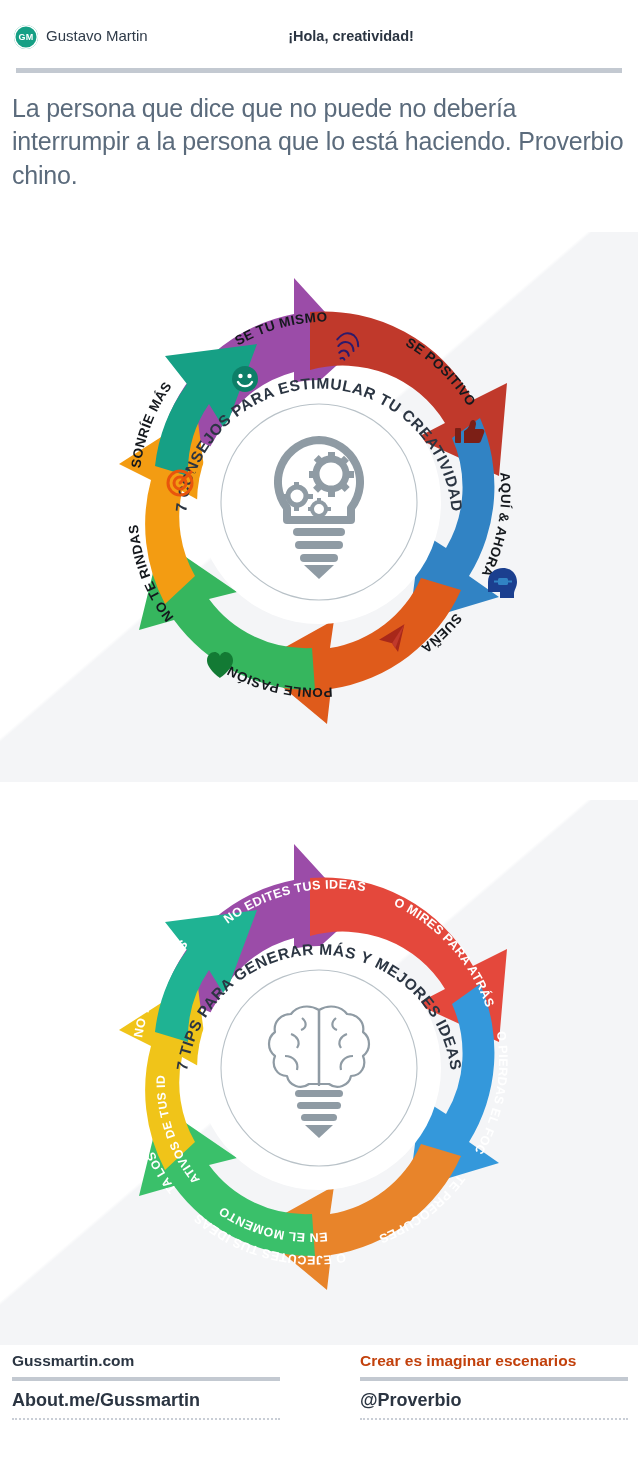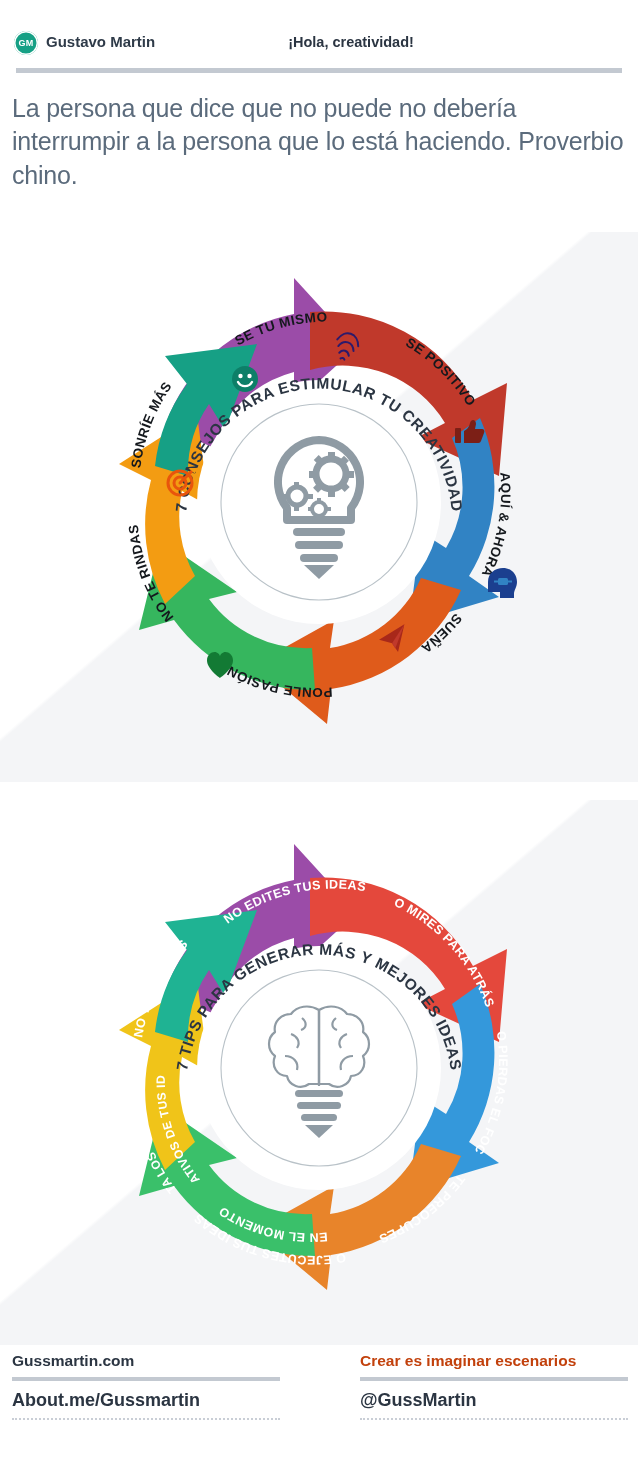--- a/index.html
+++ b/index.html
@@ -5,29 +5,29 @@
   html,body{margin:0;padding:0;}
   body{
     width:638px;height:1467px;overflow:hidden;
     background:#ffffff;
     font-family:"Liberation Sans", sans-serif;
     -webkit-font-smoothing:antialiased;
   }
   .page{position:relative;width:638px;height:1467px;}
 
   
-  .header{position:absolute;left:0;top:6px;width:638px;height:66px;}
+  .header{position:absolute;left:0;top:0;width:638px;height:66px;}
   .avatar{
     position:absolute;left:14px;top:25px;width:24px;height:24px;border-radius:50%;
     background:#16a085;color:#ffffff;font-size:9px;font-weight:bold;
     display:flex;align-items:center;justify-content:center;
     box-shadow:0 0 0 1.5px #ffffff inset;letter-spacing:.3px;
   }
   .author{
-    position:absolute;left:46px;top:27px;font-size:15px;color:#2f3b49;font-weight:700;
+    position:absolute;left:46px;top:27px;font-size:15px;color:#2f3b49;font-weight:400;
   }
   .hola{
     position:absolute;left:0;top:28px;width:638px;text-align:center;
     font-size:14.5px;font-weight:bold;color:#2b3542;padding-left:64px;box-sizing:border-box;
   }
   .hrule{position:absolute;left:16px;top:68px;width:606px;height:5px;background:#c3c9d1;}
 
   
   .quote{
     position:absolute;left:12px;top:92px;width:618px;
@@ -377,18 +377,18 @@
   <div class="footer">
     <div class="fcol left">
       <div class="frow1 fdark">Gussmartin.com</div>
       <div class="solidline"></div>
       <div class="frow2 fdark">About.me/Gussmartin</div>
       <div class="dotline"></div>
     </div>
     <div class="fcol right">
       <div class="frow1 fgreen">Crear es imaginar escenarios</div>
       <div class="solidline"></div>
-      <div class="frow2 fdark">@GussMartin</div>
+      <div class="frow2 fdark">@Proverbio</div>
       <div class="dotline"></div>
     </div>
   </div>
 
 </div>
 
 </body></html>

